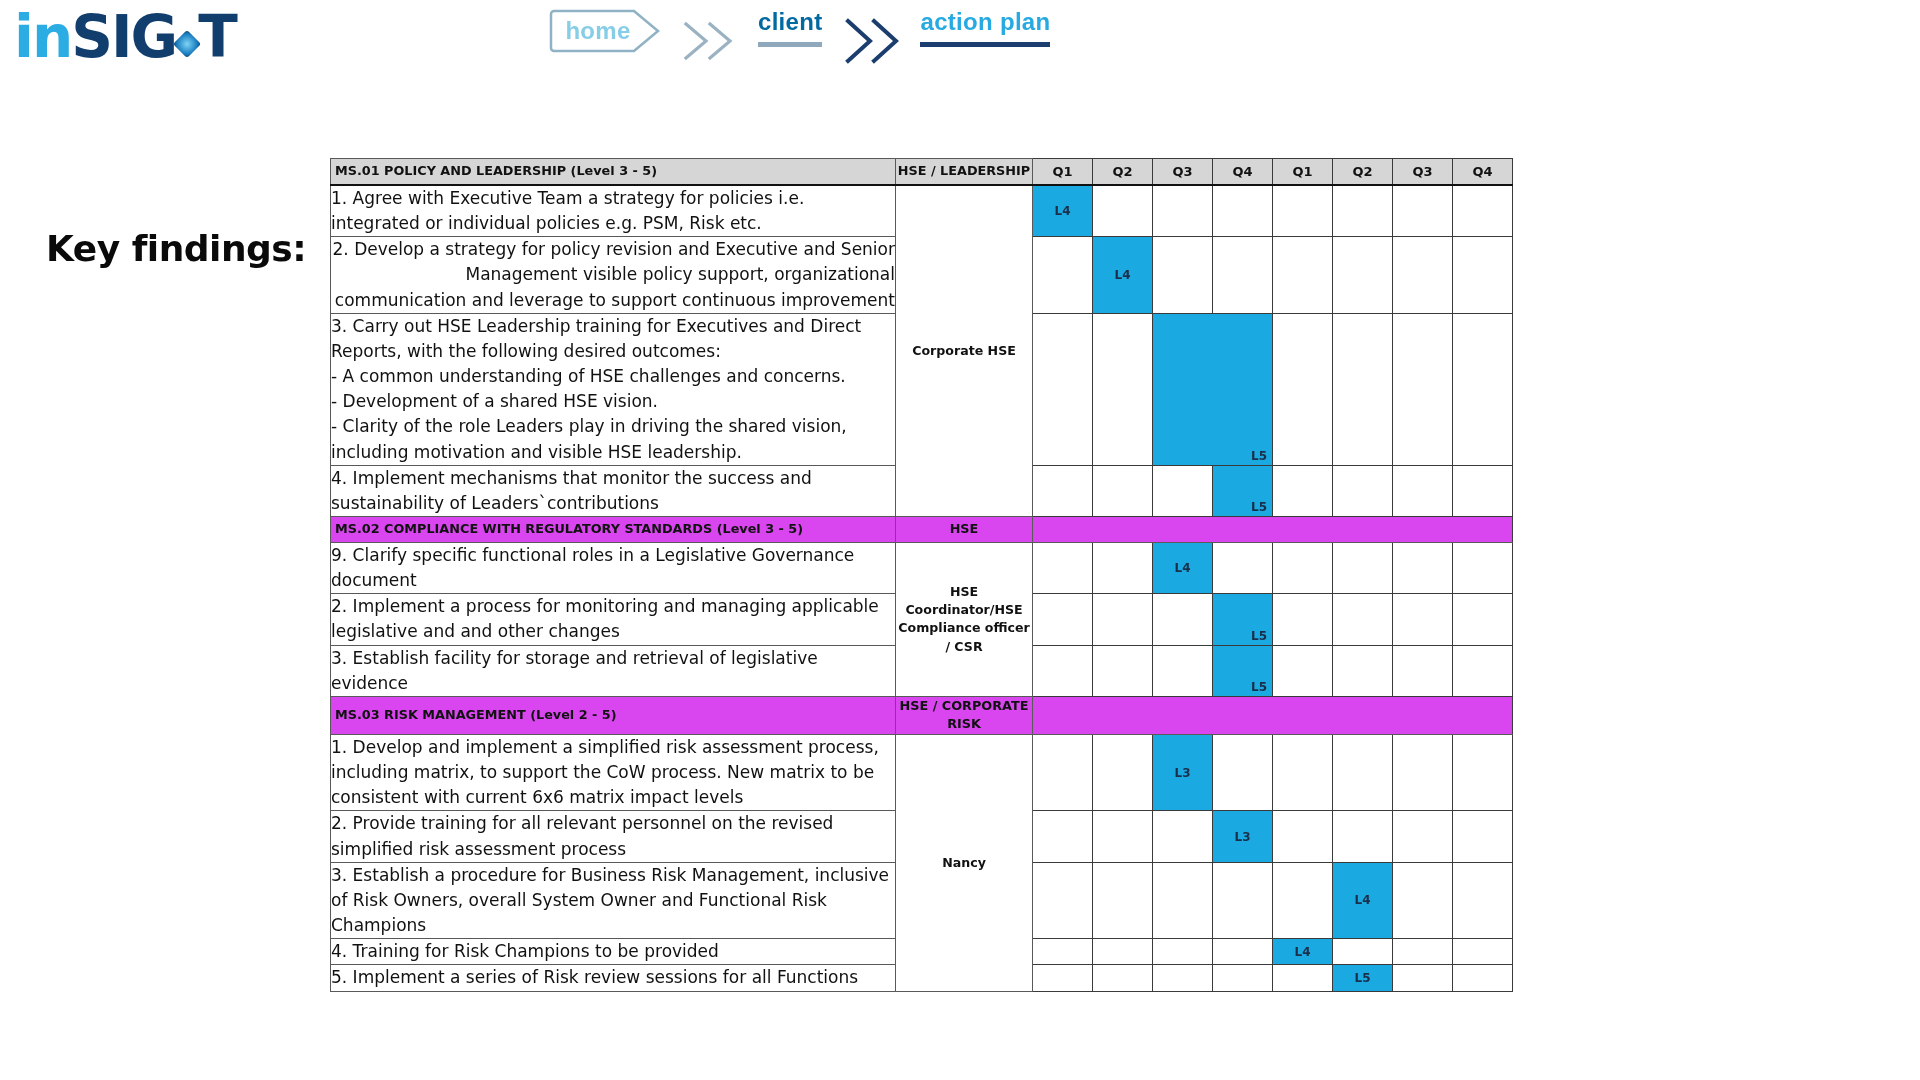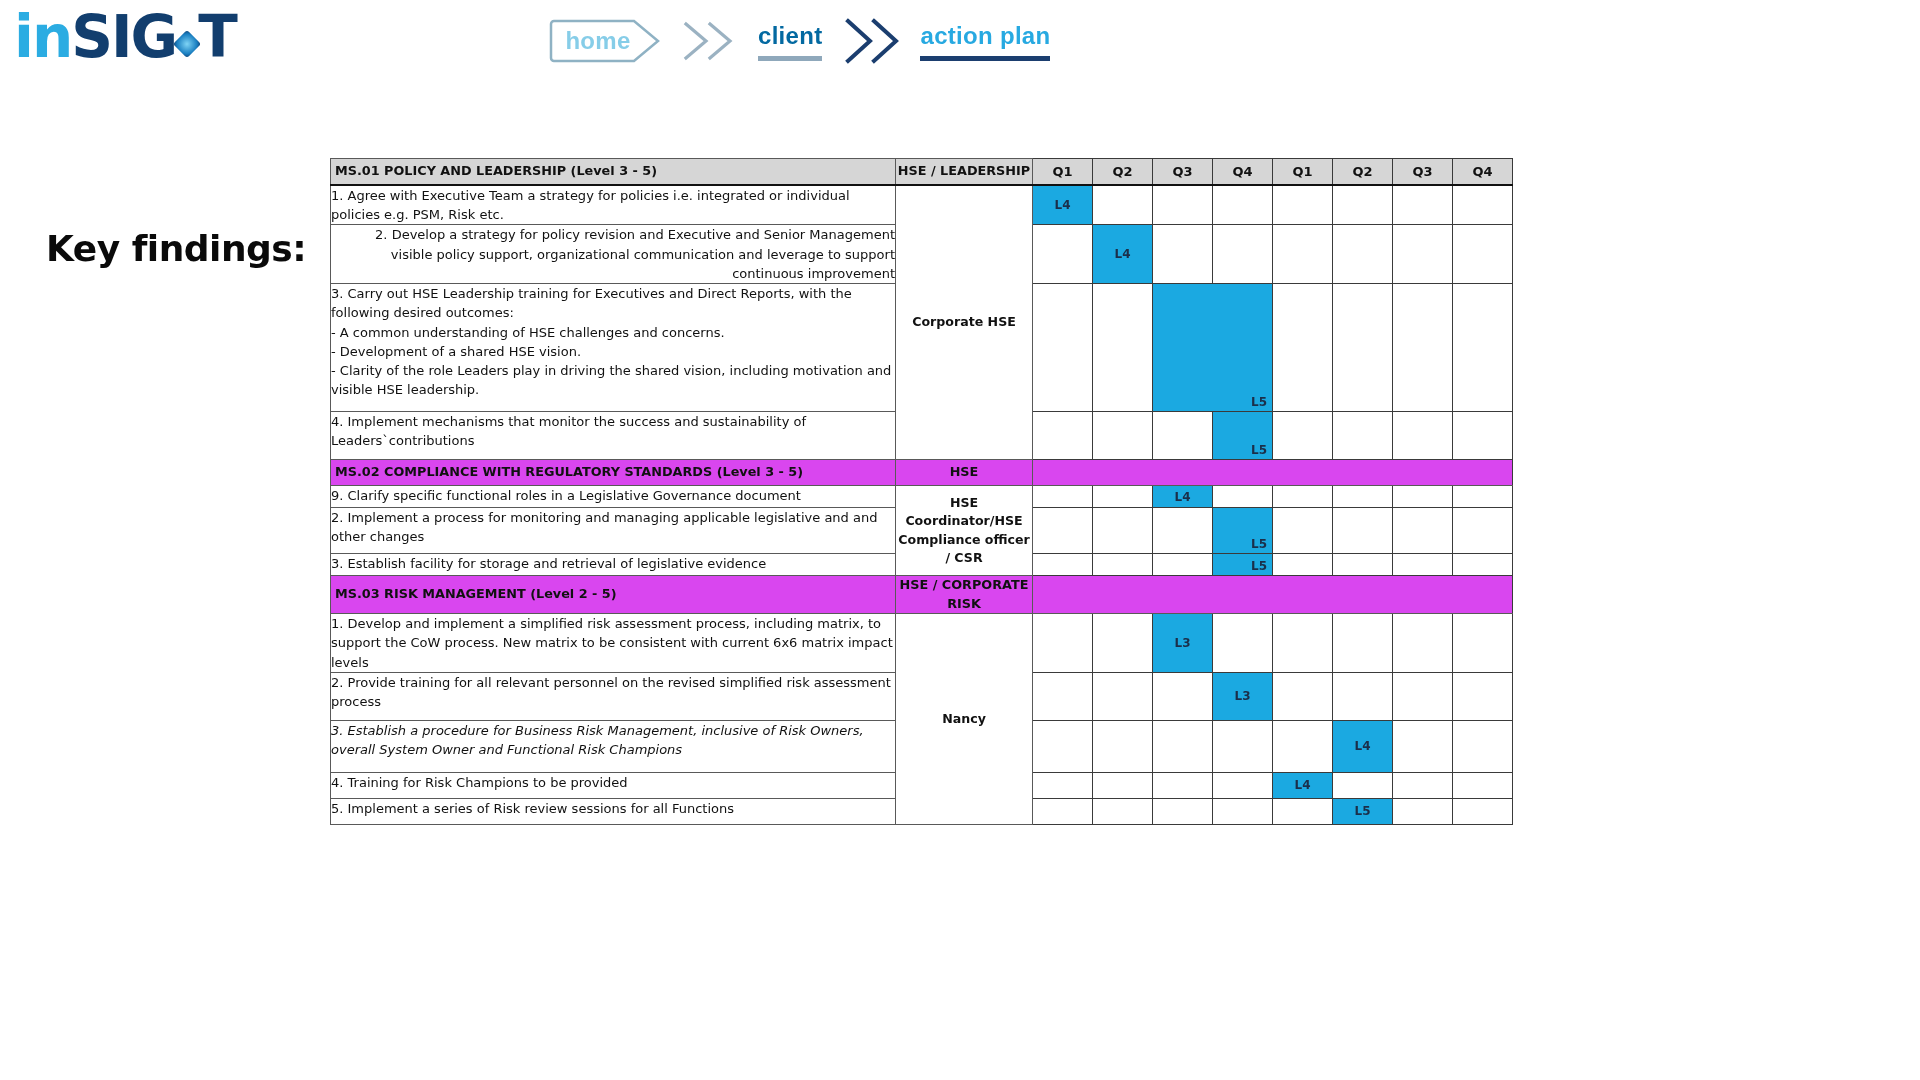--- a/index.html
+++ b/index.html
@@ -25,21 +25,21 @@
     vertical-align: -4px; margin: 0 -2px;
   }
   .logo-diamond::before {
     content: ""; position: absolute; left: 50%; top: 50%;
     width: 20px; height: 20px; transform: translate(-50%,-50%) rotate(45deg);
     background: radial-gradient(circle at 50% 50%, #7fd4f5 0%, #1a7fc1 70%, #123E6E 100%);
     border-radius: 3px;
   }
 
   
-  #breadcrumb { position: absolute; left: 548px; top: 8px; height: 66px; display: flex; align-items: center; }
+  #breadcrumb { position: absolute; left: 548px; top: 8px; height: 66px; display: flex; }
 
   .bc-home-wrap { position: relative; width: 116px; height: 46px; margin-right: 6px; }
   .bc-home-wrap svg { position: absolute; left: 0; top: 0; }
   .bc-home-label {
     position: absolute; left: 0; top: 0; width: 100px; height: 46px;
     display: flex; align-items: center; justify-content: center;
     color: #86CDE8; font-size: 24px; font-weight: bold; letter-spacing: 0.3px;
   }
 
   .chev-group { display: flex; align-items: center; margin: 0 8px; }
@@ -90,21 +90,21 @@
   table.gantt td, table.gantt th { padding: 0; }
 
   .c-section { width: 565px; }
   .c-resp    { width: 137px; }
   .c-q       { width: 60px; }
 
   td.section-cell {
     border-left: 1px solid #595959; border-right: 1px solid #595959;
     border-top: 1px solid #595959; border-bottom: 1px solid #595959;
     padding: 3px 2px 3px 4px; vertical-align: top; line-height: 1.48;
-    font-size: 13px;
+    font-size: 17px;
   }
   td.resp-cell {
     border: 1px solid #595959;
     text-align: center; vertical-align: middle; font-weight: bold; font-size: 12.6px;
     line-height: 1.45;
   }
   td.q-cell { border: 1px solid #3a3a3a; height: 100%; position: relative; background: #fff; }
   td.q-cell.filled { background: #1BA9E1; }
   td.q-cell.filled .lvl {
     position: absolute; right: 5px; bottom: 2px;
@@ -358,21 +358,21 @@
           <td class="q-cell"></td>
           <td class="q-cell filled center" colspan="1">
             <span class="lvl">L3</span>
           </td>
           <td class="q-cell"></td>
           <td class="q-cell"></td>
           <td class="q-cell"></td>
           <td class="q-cell"></td>
         </tr>
         <tr style="height: 52px;">
-          <td class="section-cell" style="height: auto; font-style: italic;">
+          <td class="section-cell" style="height: auto;">
             <div>3. Establish a  procedure for Business Risk Management, inclusive of Risk Owners, overall System Owner and Functional Risk Champions</div>
           </td>
           <td class="q-cell"></td>
           <td class="q-cell"></td>
           <td class="q-cell"></td>
           <td class="q-cell"></td>
           <td class="q-cell"></td>
           <td class="q-cell filled center" colspan="1">
             <span class="lvl">L4</span>
           </td>

